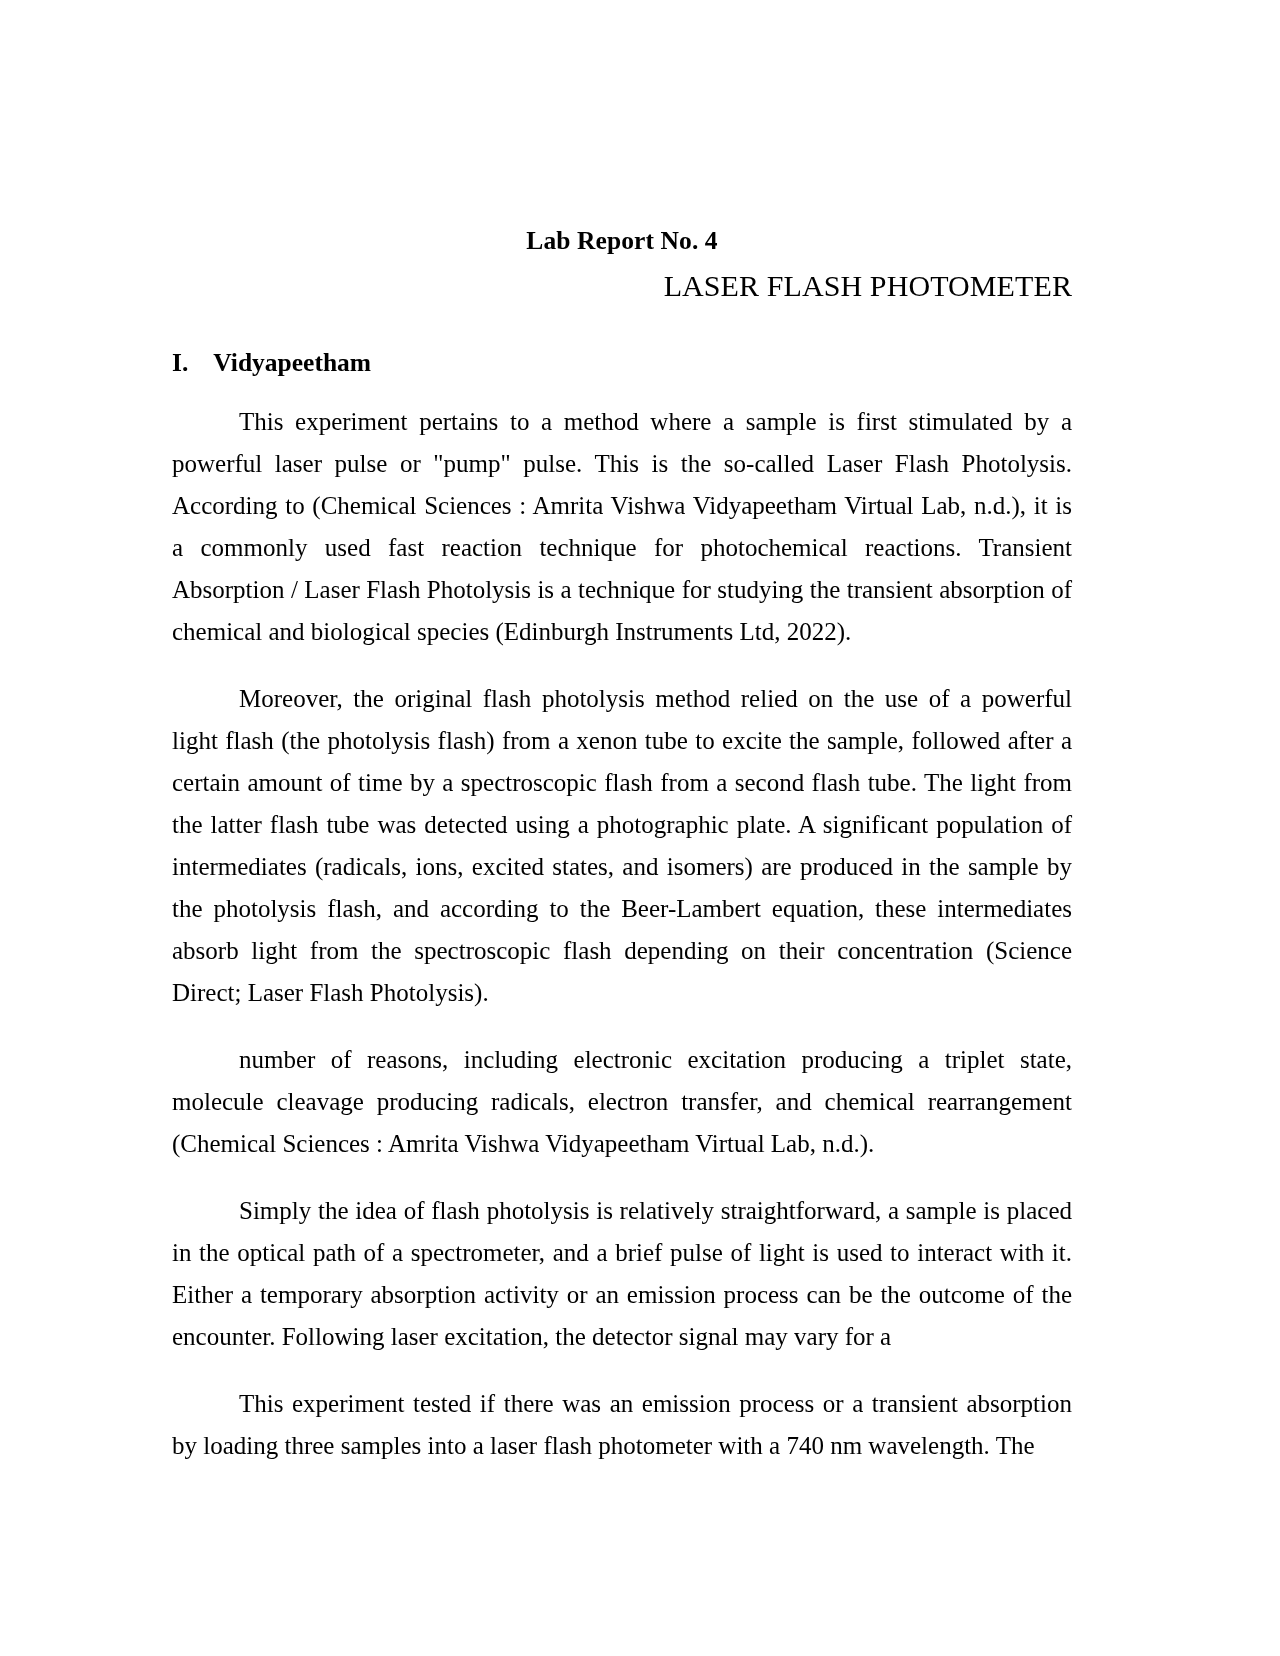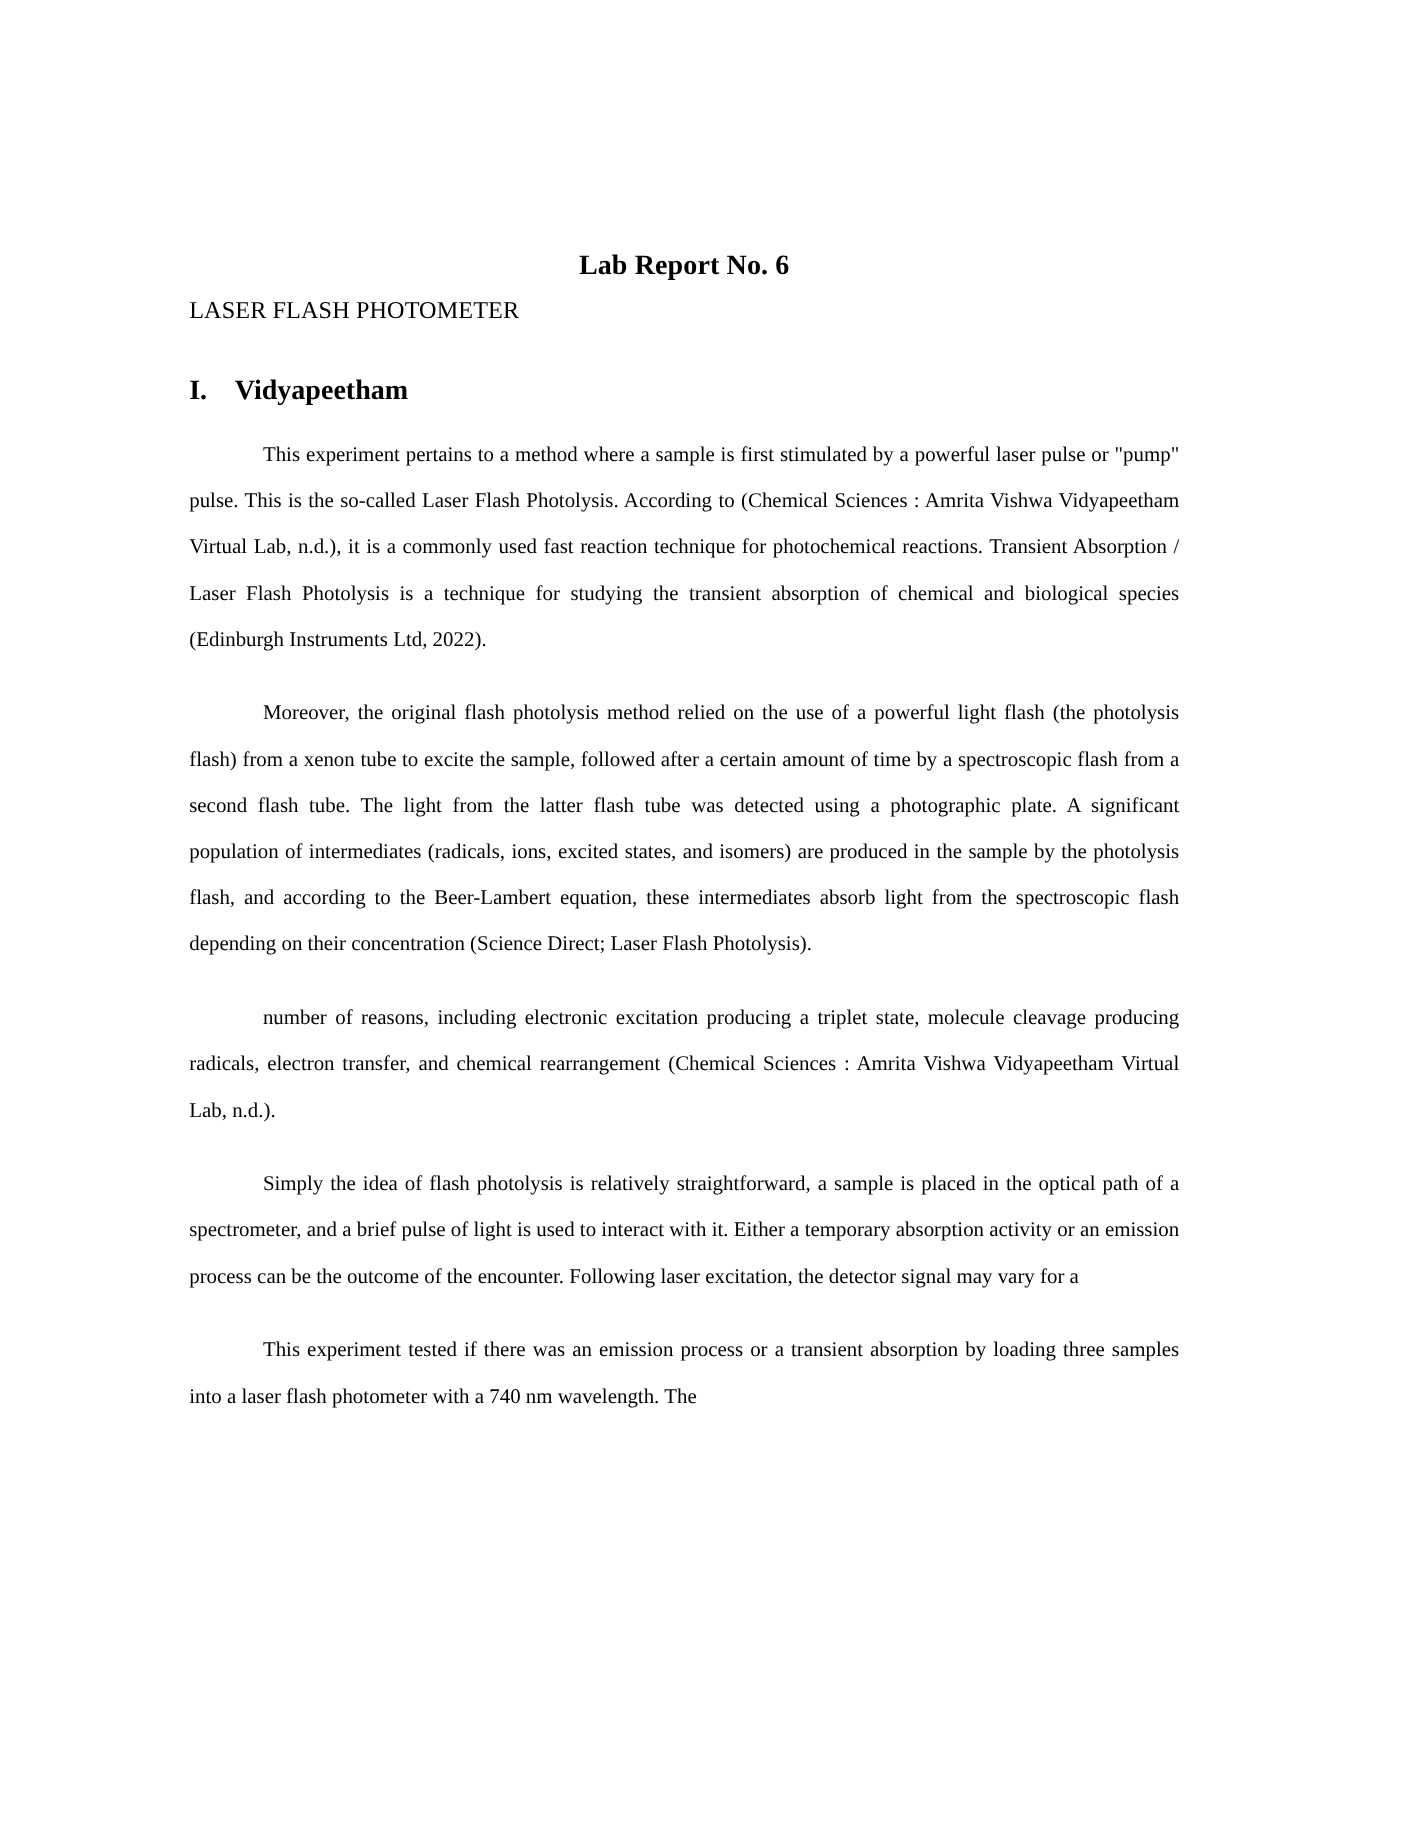--- a/index.html
+++ b/index.html
@@ -29,23 +29,23 @@
   .doc-title {
     text-align: center;
     font-weight: bold;
     font-size: 25.5px;
     line-height: 1.0;
     margin: 0;
     padding-top: 228px;
     letter-spacing: 0.1px;
   }
   .doc-subtitle {
-    text-align: left;
+    text-align: right;
     font-weight: normal;
-    font-size: 22px;
+    font-size: 30px;
     line-height: 1.0;
     margin: 0;
     padding-top: 17px;
     letter-spacing: 0.1px;
     font-family: Liberation Serif, serif;
   }
   .section-heading {
     font-weight: bold;
     font-size: 25.5px;
     margin: 0;
@@ -55,42 +55,42 @@
     text-indent: -46px;
     margin-left: 46px;
   }
   .heading-numeral {
     font-weight: bold;
   }
   .heading-label {
     font-weight: bold;
   }
   .body-text {
-    font-size: 19px;
+    font-size: 25px;
     line-height: 42px;
     text-align: justify;
     text-justify: inter-word;
     margin: 0;
     text-indent: 67px;
     hyphens: none;
   }
   .p-gap {
     margin-top: 25px;
   }
   .p-first {
     margin-top: 23px;
   }
 </style>
 </head>
 <body>
 
 <div class="page">
   <div class="content">
 
-    <h1 class="doc-title">Lab Report No. 6</h1>
+    <h1 class="doc-title">Lab Report No. 4</h1>
 
     <h2 class="doc-subtitle">LASER FLASH PHOTOMETER</h2>
 
     <h3 class="section-heading"><span class="heading-numeral">I.</span>    <span class="heading-label">Vidyapeetham</span></h3>
 
     <p class="body-text p-first">This experiment pertains to a method where a sample is first stimulated by a powerful laser pulse or "pump" pulse. This is the so-called Laser Flash Photolysis. According to (Chemical Sciences : Amrita Vishwa Vidyapeetham Virtual Lab, n.d.), it is a commonly used fast reaction technique for photochemical reactions. Transient Absorption / Laser Flash Photolysis is a technique for studying the transient absorption of chemical and biological species (Edinburgh Instruments Ltd, 2022).</p>
 
     <p class="body-text p-gap">Moreover, the original flash photolysis method relied on the use of a powerful light flash (the photolysis flash) from a xenon tube to excite the sample, followed after a certain amount of time by a spectroscopic flash from a second flash tube. The light from the latter flash tube was detected using a photographic plate. A significant population of intermediates (radicals, ions, excited states, and isomers) are produced in the sample by the photolysis flash, and according to the Beer-Lambert equation, these intermediates absorb light from the spectroscopic flash depending on their concentration (Science Direct; Laser Flash Photolysis).</p>
 
     <p class="body-text p-gap">number of reasons, including electronic excitation producing a triplet state, molecule cleavage producing radicals, electron transfer, and chemical rearrangement (Chemical Sciences : Amrita Vishwa Vidyapeetham Virtual Lab, n.d.).</p>

